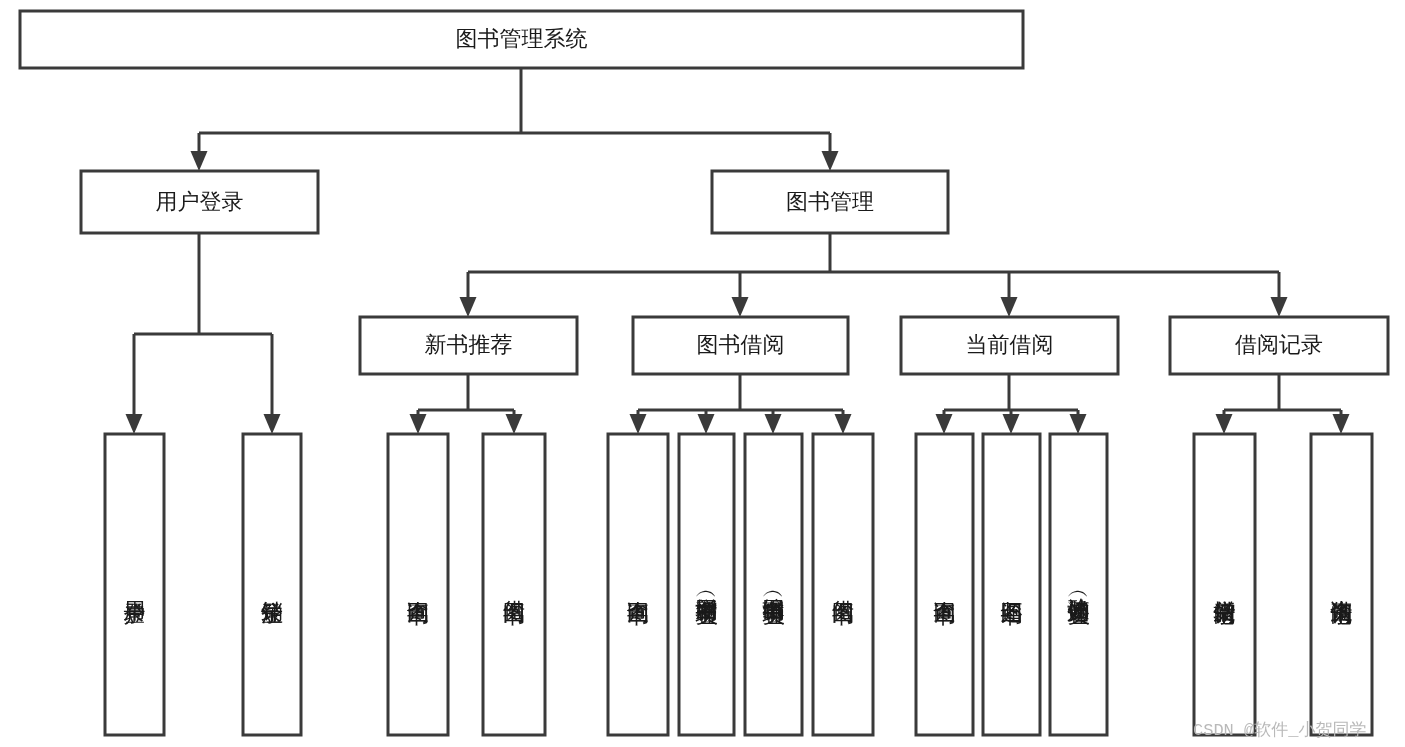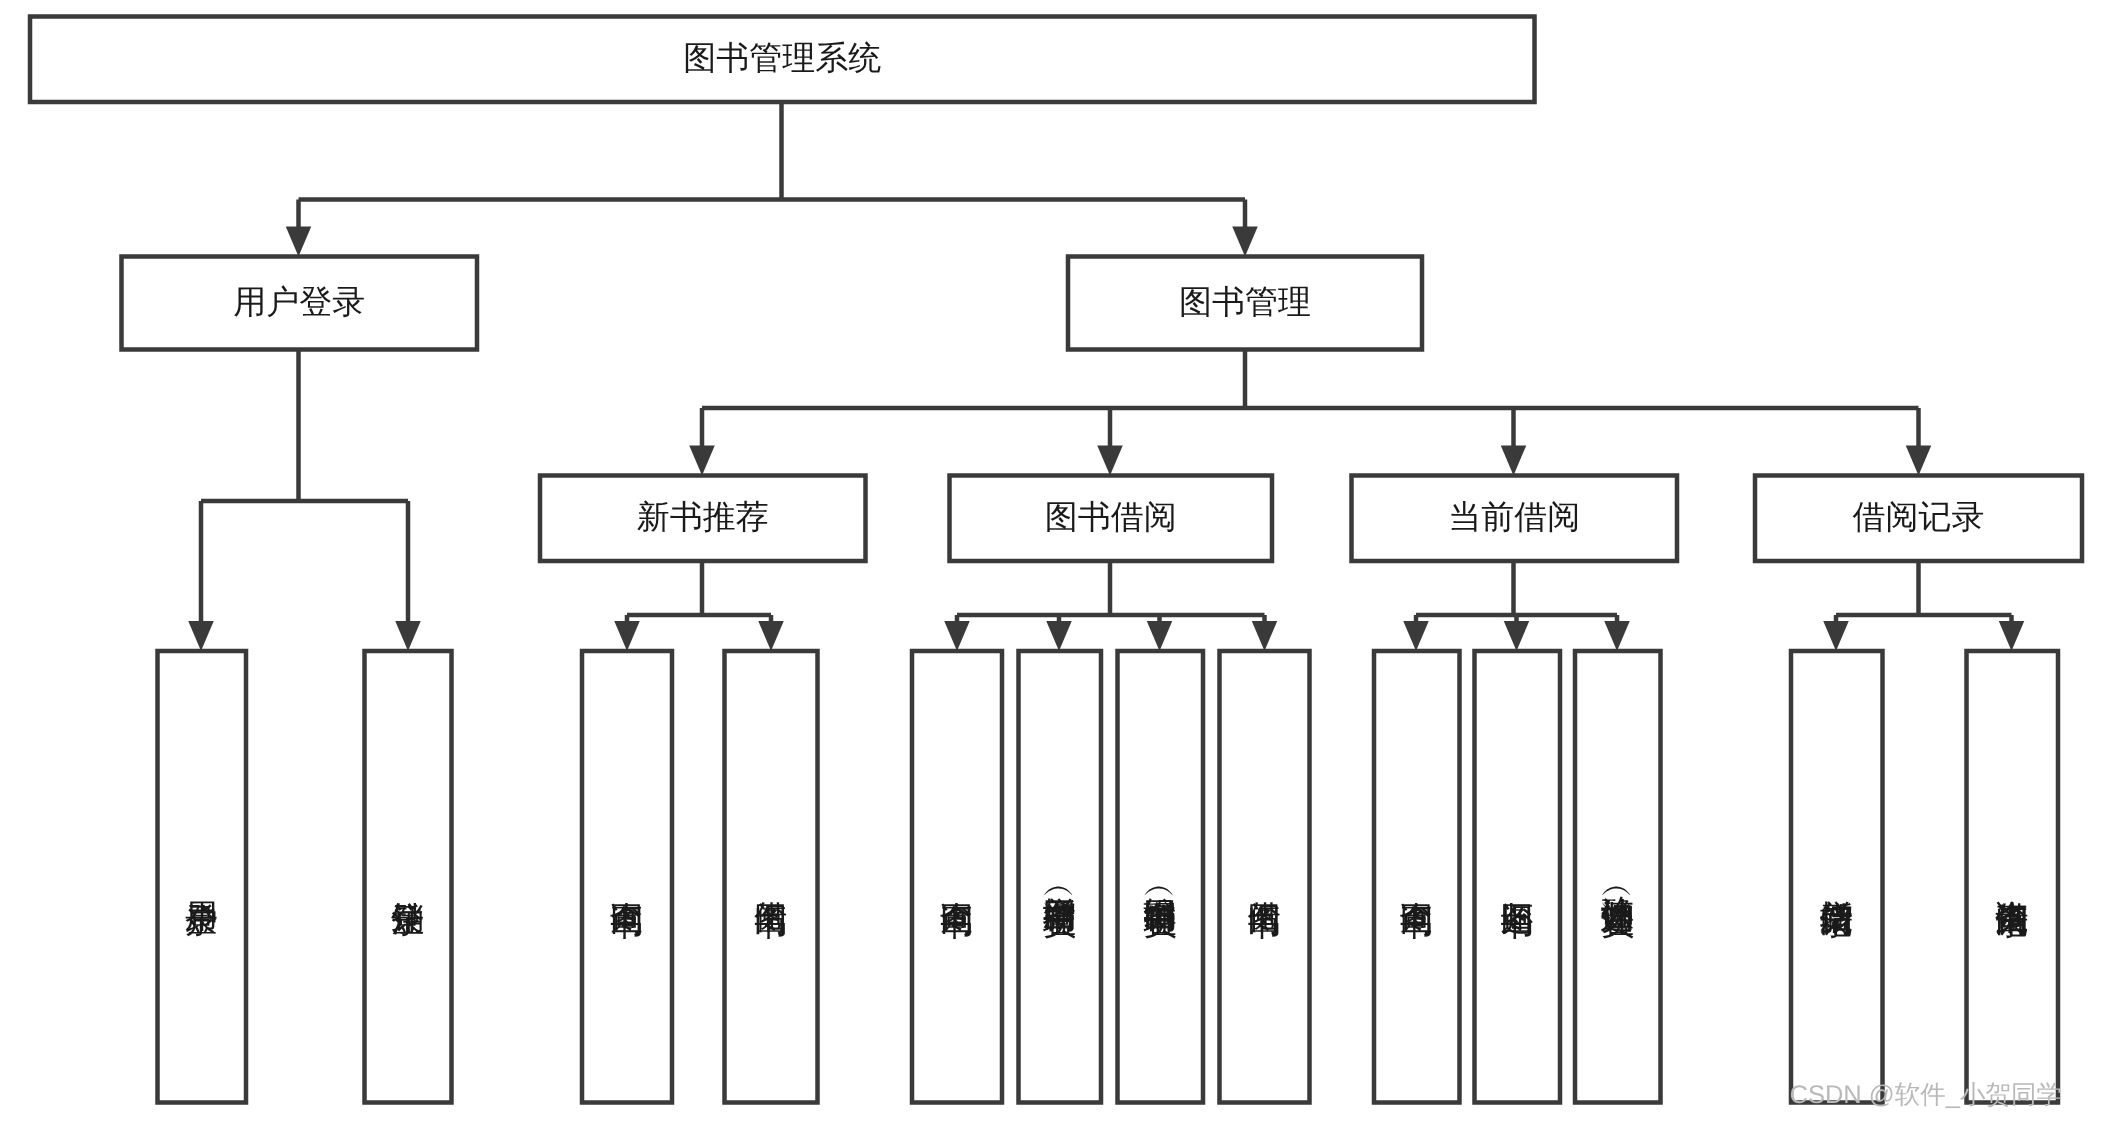--- a/index.html
+++ b/index.html
@@ -60,21 +60,21 @@
     letter-spacing: 1px;
     display: flex;
     align-items: center;
     justify-content: center;
     text-align: center;
     white-space: nowrap;
     pointer-events: none;
   }
   .watermark {
     position: absolute;
-    font-family: Liberation Sans, sans-serif;
+    font-family: Liberation Mono, monospace;
     font-size: 17px;
     color: #b9b9b9;
     white-space: nowrap;
   }
 </style>
 </head>
 <body>
 
 <div id="diagram-root" style="background: rgb(255, 255, 255);">
 

